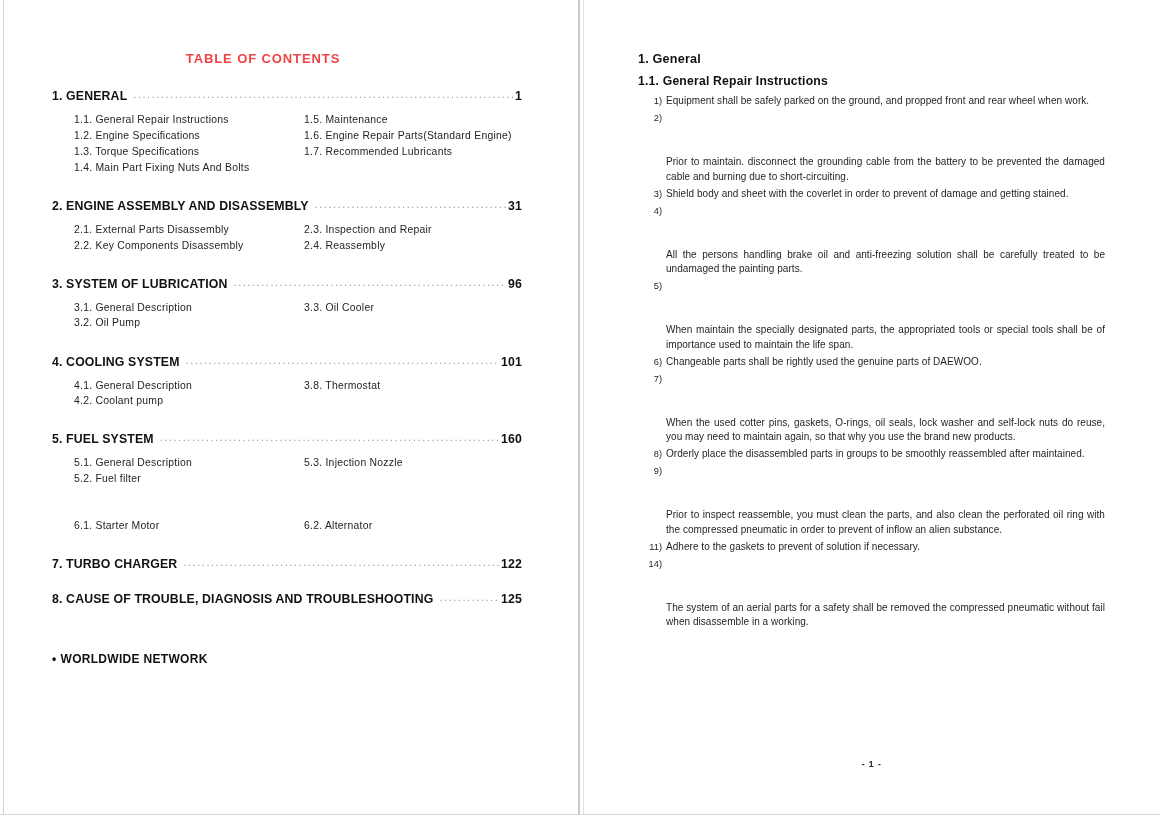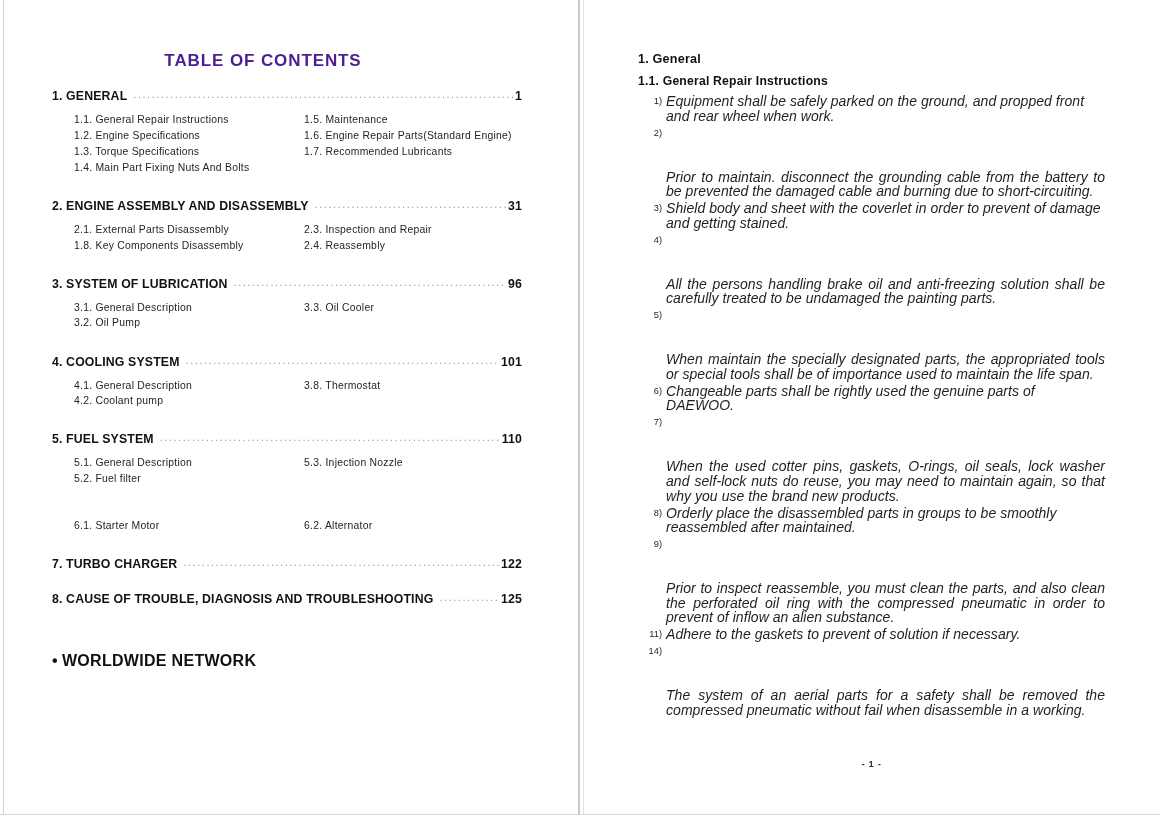--- a/index.html
+++ b/index.html
@@ -62,24 +62,24 @@
     top: 0;
     width: 578px;
     height: 818px;
   }
   #toc-title {
     position: absolute;
     left: 0;
     top: 51px;
     width: 526px;
     text-align: center;
-    font-size: 17px;
+    font-size: 13px;
     font-weight: bold;
     letter-spacing: 0.9px;
-    color: #4c1d95;
+    color: #ef4444;
   }
 
   #toc-body {
     position: absolute;
     left: 52px;
     top: 88px;
     width: 470px;
   }
 
   .chapter {
@@ -132,21 +132,21 @@
     color: #242424;
     line-height: 15.8px;
     letter-spacing: 0.25px;
     white-space: nowrap;
   }
   .gap-after { height: 22px; }
   .gap-after-sm { height: 20px; }
 
   .bullet-line {
     margin-top: 26px;
-    font-size: 16px;
+    font-size: 12px;
     font-weight: bold;
     letter-spacing: 0.3px;
     color: #111;
   }
   .bullet-line .dot { margin-right: 4px; }
 
   
   #page-right {
     position: absolute;
     left: 583px;
@@ -188,25 +188,24 @@
     flex: 0 0 27px;
     text-align: right;
     padding-right: 4px;
     font-size: 9.3px;
     line-height: 14.6px;
     color: #1f1f1f;
     font-weight: normal;
   }
   .ins-text {
     flex: 1 1 auto;
-    font-size: 14px;
+    font-size: 10px;
     line-height: 14.6px;
     color: #1f1f1f;
     letter-spacing: 0.05px;
-    font-style: italic;
   }
   .ins-text.justify {
     text-align: justify;
     text-align-last: left;
     margin-top: 44px;
   }
 
   #page-footer {
     position: absolute;
     left: 0;
@@ -251,21 +250,21 @@
         </div>
         <div class="gap-after"></div>
         <div class="chapter">
           <span class="ch-label">2. ENGINE ASSEMBLY AND DISASSEMBLY</span>
           <span class="ch-dots"></span>
           <span class="ch-page">31</span>
         </div>
         <div class="sub-grid">
           <div class="sub-item">2.1. External Parts Disassembly</div>
           <div class="sub-item">2.3. Inspection and Repair</div>
-          <div class="sub-item">1.8. Key Components Disassembly</div>
+          <div class="sub-item">2.2. Key Components Disassembly</div>
           <div class="sub-item">2.4. Reassembly</div>
         </div>
         <div class="gap-after"></div>
         <div class="chapter">
           <span class="ch-label">3. SYSTEM OF LUBRICATION</span>
           <span class="ch-dots"></span>
           <span class="ch-page">96</span>
         </div>
         <div class="sub-grid">
           <div class="sub-item">3.1. General Description</div>
@@ -282,21 +281,21 @@
         <div class="sub-grid">
           <div class="sub-item">4.1. General Description</div>
           <div class="sub-item">3.8. Thermostat</div>
           <div class="sub-item">4.2. Coolant pump</div>
           <div class="sub-item"></div>
         </div>
         <div class="gap-after"></div>
         <div class="chapter">
           <span class="ch-label">5. FUEL SYSTEM</span>
           <span class="ch-dots"></span>
-          <span class="ch-page">110</span>
+          <span class="ch-page">160</span>
         </div>
         <div class="sub-grid">
           <div class="sub-item">5.1. General Description</div>
           <div class="sub-item">5.3. Injection Nozzle</div>
           <div class="sub-item">5.2. Fuel filter</div>
           <div class="sub-item"></div>
         </div>
         <div class="gap-after"></div>
         <div class="sub-grid">
           <div class="sub-item">6.1. Starter Motor</div>

